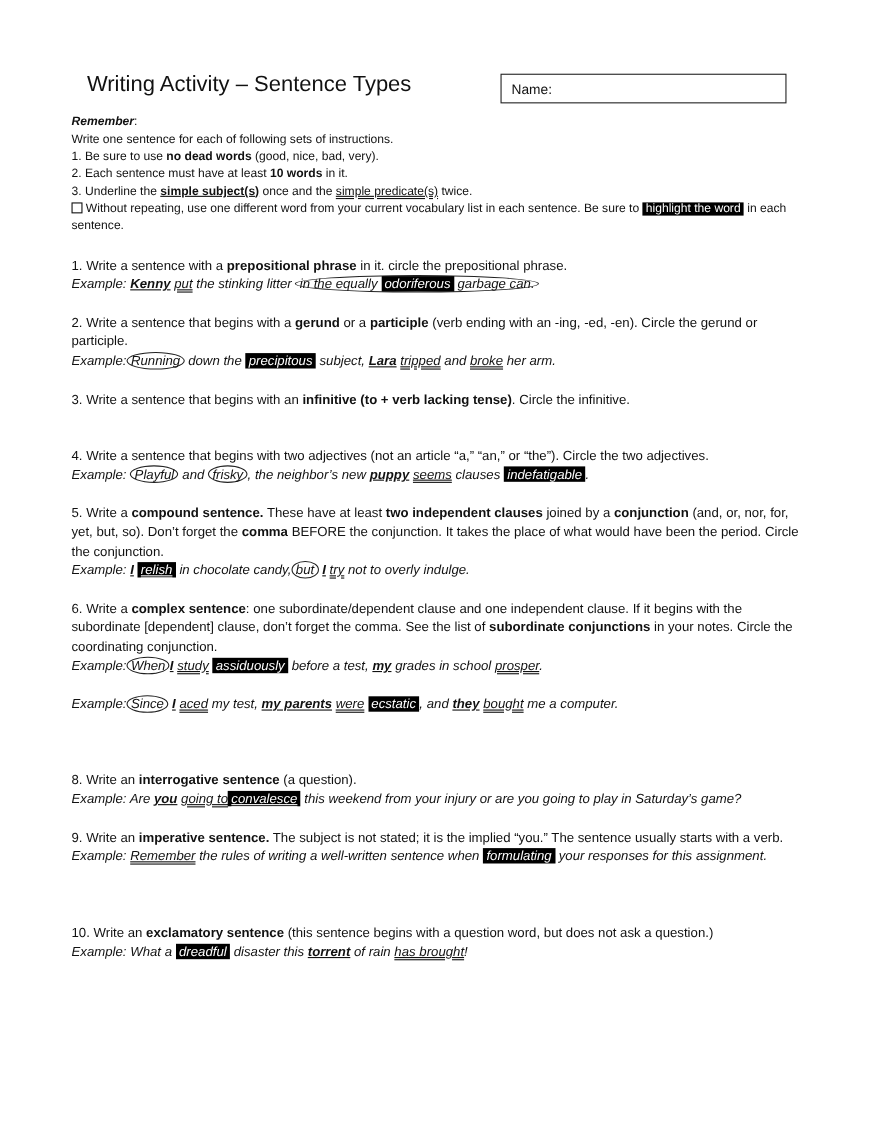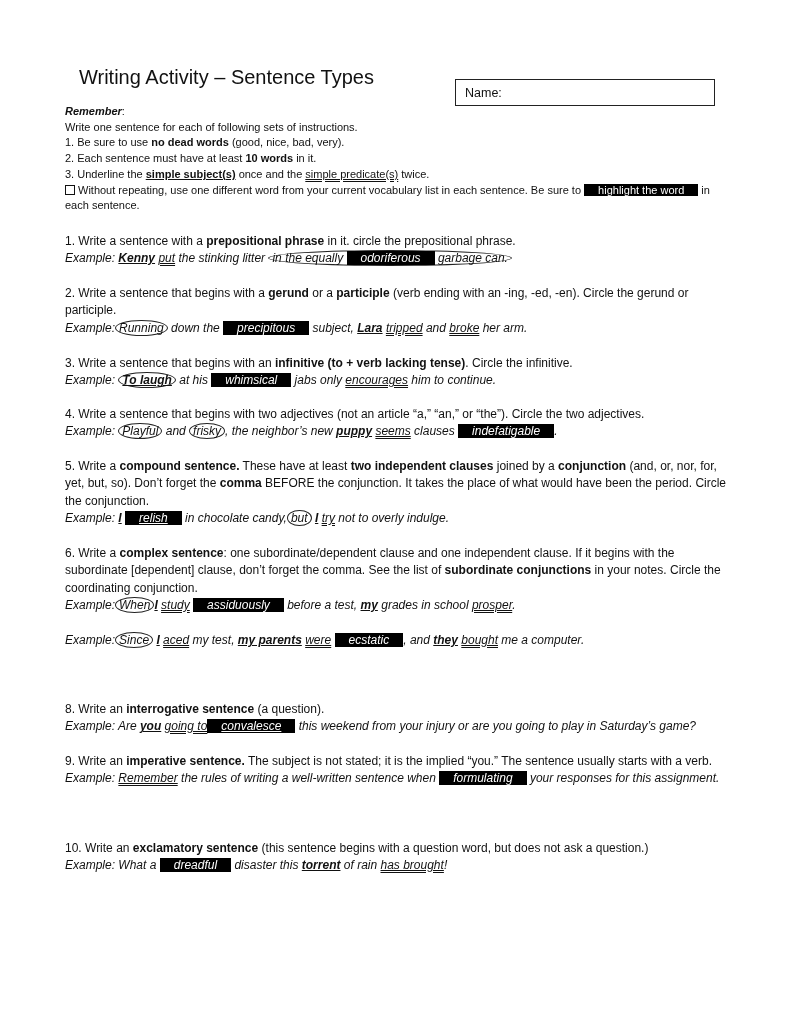--- a/index.html
+++ b/index.html
@@ -1,22 +1,22 @@
 <!DOCTYPE html>
 <html><head>
 <meta charset="utf-8">
 <style>
   html, body { margin:0; padding:0; background:#fff; }
   body { width:791px; height:1024px; position:relative; font-family:"Liberation Sans", sans-serif; color:#111; overflow:hidden; }
   .title { position:absolute; left:65px; top:66px; font-size:20px;margin-left:14px; }
-  .namebox { position:absolute; left:455px; top:79px; width:260px; height:27px; border:1.5px solid #222; box-sizing:border-box; }
+  .namebox { position:absolute; left:455px; top:67px; width:260px; height:27px; border:1.5px solid #222; box-sizing:border-box; }
   .namebox span { position:absolute; left:9px; top:6px; font-size:12.5px; }
   .block { position:absolute; left:65px; width:670px; font-size:12px; line-height:17.3px; }
   .intro { top:104px; font-size:11px; line-height:15.7px; }
-  .hl { background:#000; color:#fff; padding:0 14px; }
+  .hl { background:#000; color:#fff; padding:0 3px; }
   .u1 { text-decoration:underline;font-weight:bold; }
   .u2 { text-decoration:underline double; }
   .circ { border:1px solid #222; border-radius:50%; padding:0 3px; }
   .ex { font-style:italic; }
   b { font-weight:bold; }
   .box { display:inline-block; width:8px; height:8px; border:1px solid #111; margin-right:3px; vertical-align:-1px; }
 </style>
 </head>
 <body>
 
@@ -39,21 +39,20 @@
   <div class="ex"><span>Example:  </span><span class="u1">Kenny</span> <span class="u2">put</span><span> the stinking litter </span><span class="circ"><span>in the equally </span><span class="hl">odoriferous</span><span> garbage can.</span></span></div>
 </div>
 
 <div class="block" style="top:285px">
   <div><span>2. Write a sentence that begins with a </span><b>gerund</b><span> or a </span><b>participle</b><span> (verb ending with an -ing, -ed, -en).   Circle the gerund or participle.</span></div>
   <div class="ex"><span>Example:</span><span class="circ">Running</span><span> down the </span><span class="hl">precipitous</span><span> subject, </span><span class="u1">Lara</span> <span class="u2">tripped</span><span> and </span><span class="u2">broke</span><span> her arm.</span></div>
 </div>
 
 <div class="block" style="top:355px">
   <div><span>3. Write a sentence that begins with an </span><b>infinitive (to + verb lacking tense)</b><span>.  Circle the infinitive.</span></div>
-  <div class="ex"><span>Example: </span><span class="circ u1">To laugh</span><span> at his </span><span class="hl">whimsical</span><span> jabs only </span><span class="u2">encourages</span><span> him to continue.</span></div>
 </div>
 
 <div class="block" style="top:406px">
   <div>4. Write a sentence that begins with two adjectives (not an article “a,” “an,” or “the”). Circle the two adjectives.</div>
   <div class="ex"><span>Example: </span><span class="circ">Playful</span><span> and </span><span class="circ">frisky</span><span>, the neighbor’s new </span><span class="u1">puppy</span> <span class="u2">seems</span><span> clauses </span><span class="hl">indefatigable</span><span>.</span></div>
 </div>
 
 <div class="block" style="top:458px">
   <div><span>5. Write a </span><b>compound sentence.</b><span>  These have at least </span><b>two independent clauses</b><span> joined by a </span><b>conjunction</b><span> (and, or, nor, for, yet, but, so). Don’t forget the </span><b>comma</b><span> BEFORE the conjunction. It takes the place of what would have been the period.  Circle the conjunction.</span></div>
   <div class="ex"><span>Example: </span><span class="u1">I</span> <span class="hl u2">relish</span><span> in chocolate candy,</span><span class="circ">but</span> <span class="u1">I</span> <span class="u2">try</span><span> not to overly indulge.</span></div>

